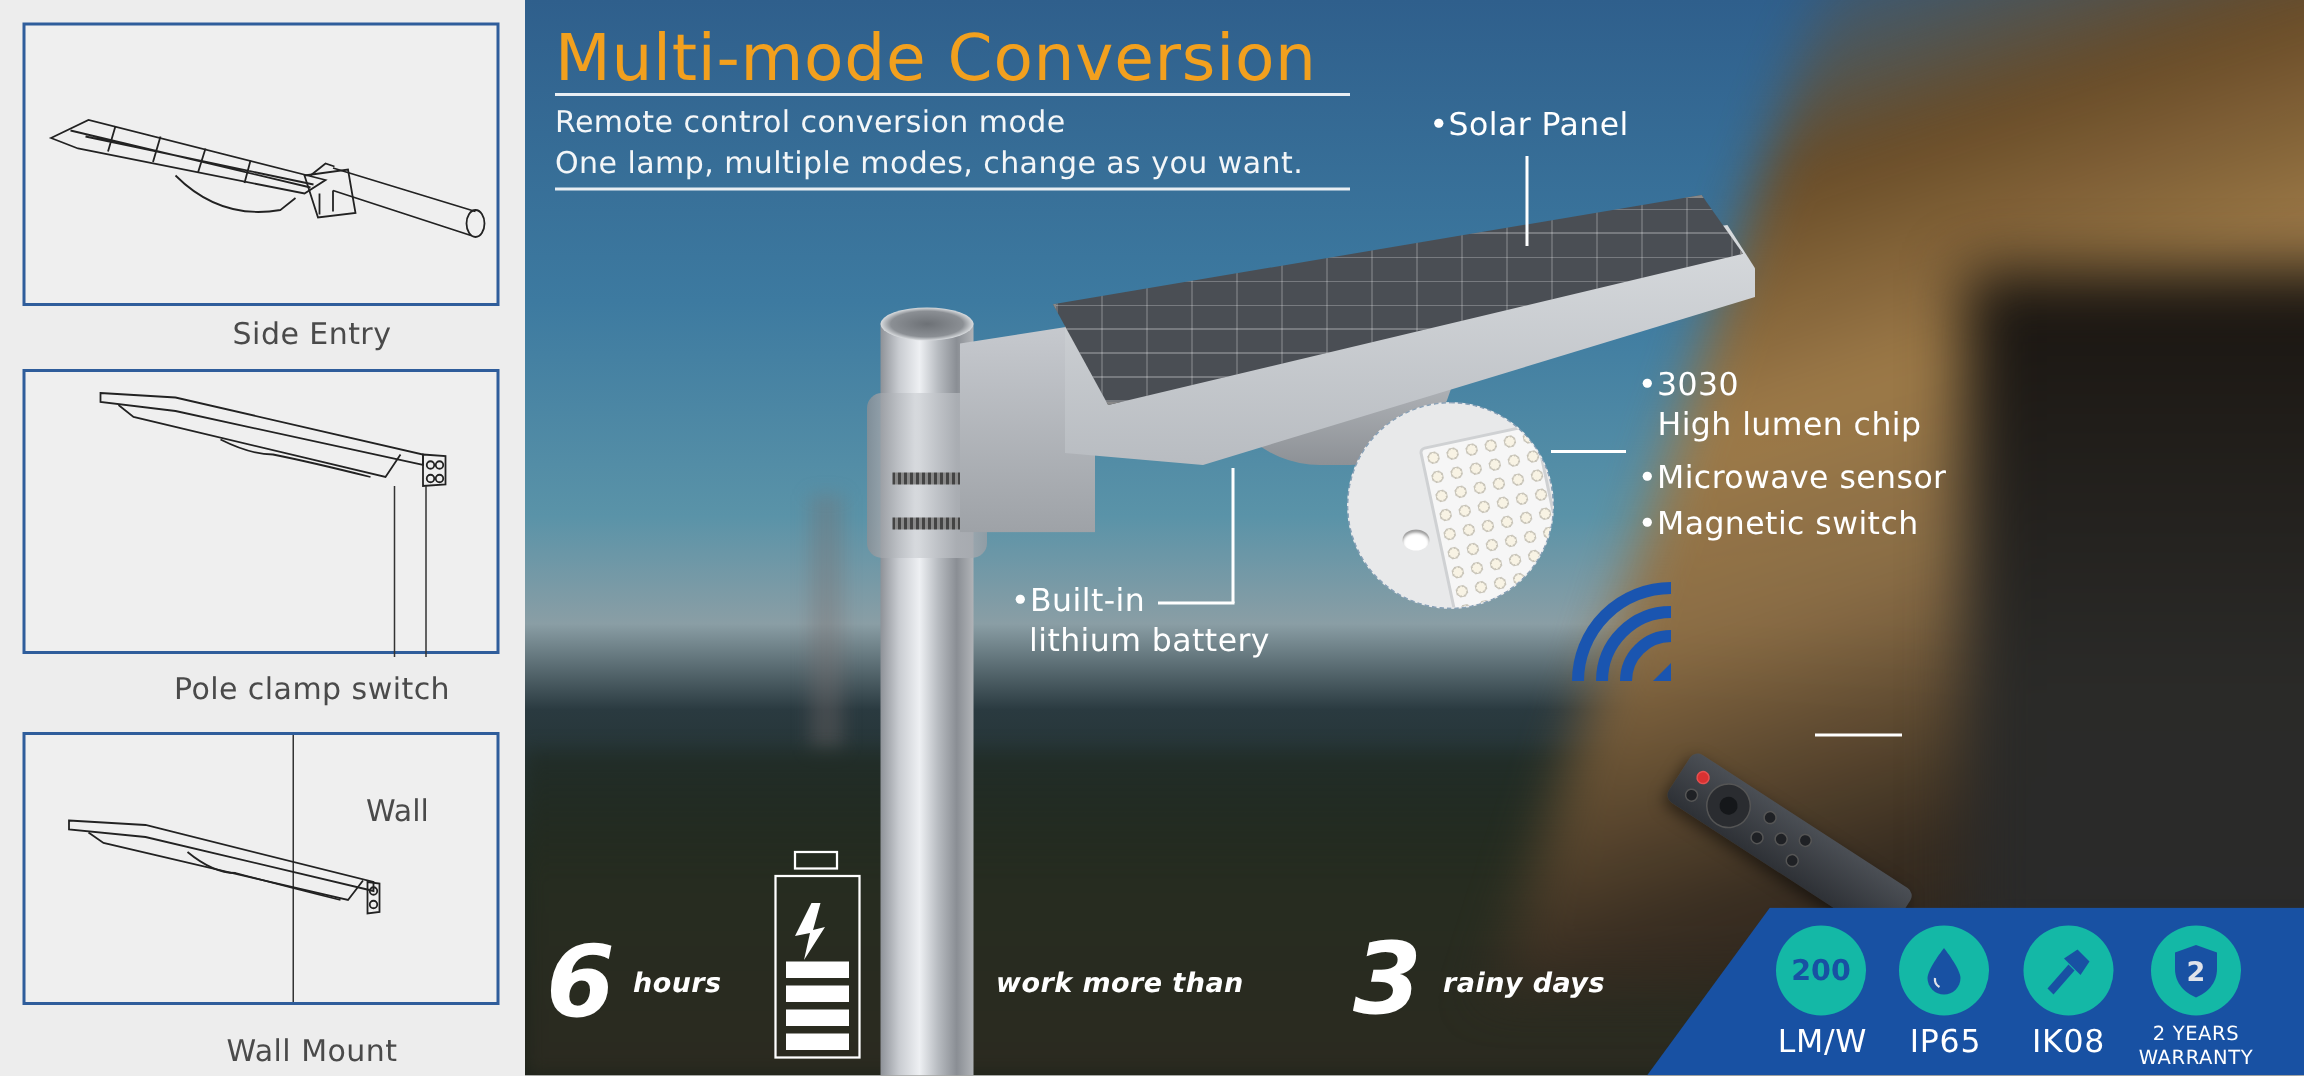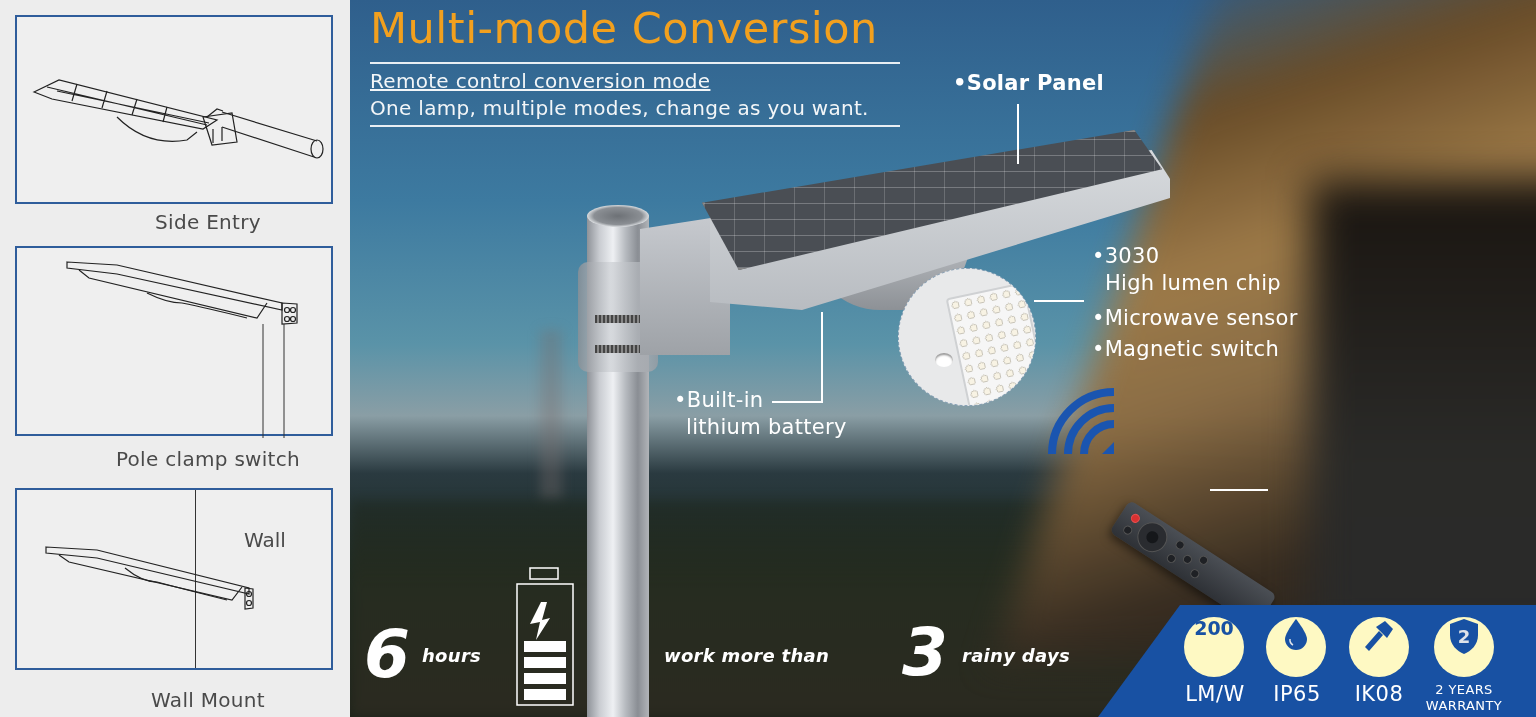--- a/index.html
+++ b/index.html
@@ -23,21 +23,21 @@
   .house { position: absolute; left: 760px; top: -40px; width: 520px; height: 700px;
     background: linear-gradient(160deg, rgba(90,60,25,0.0) 0%, #6b4a22 18%, #a27a44 38%, #8a6a40 55%, #3a2e22 78%, #1e1a16 100%);
     filter: blur(18px); transform: skewX(-18deg); opacity: 0.95; }
   .house-dark { position: absolute; left: 960px; top: 180px; width: 300px; height: 460px;
     background: linear-gradient(180deg, #1a1510 0%, #2a2a28 60%, #2a2a2a 100%); filter: blur(20px); }
   .ground { position: absolute; left: 0; top: 500px; width: 1186px; height: 217px;
     background: linear-gradient(180deg, rgba(30,40,32,0.6) 0%, #262c20 40%, #2b2a20 100%); filter: blur(6px); }
   .tower { position: absolute; left: 190px; top: 330px; width: 22px; height: 170px; background: rgba(120,110,110,0.35); filter: blur(6px); }
 
   
-  .title { position: absolute; left: 20px; top: 3px; color: #f2a01e; font-size: 43px; letter-spacing: 0.5px; font-weight: normal; }
+  .title { position: absolute; left: 20px; top: 14px; color: #f2a01e; font-size: 43px; letter-spacing: 0.5px; font-weight: normal; }
   .rule { position: absolute; left: 20px; width: 530px; height: 2px; background: #e8eef3; }
   .subtitle { position: absolute; left: 20px; color: #f3f6f8; font-size: 20px; letter-spacing: 0.3px; line-height: 27px; }
 
   
   .callout { position: absolute; color: #ffffff; font-size: 21px; letter-spacing: 0.3px; line-height: 27px; }
   .vline { position: absolute; width: 2px; background: #ffffff; }
   .hline { position: absolute; height: 2px; background: #ffffff; }
 
   
   .pole { position: absolute; left: 237px; top: 215px; width: 62px; height: 520px;
@@ -83,21 +83,21 @@
 
   
   .big-num { position: absolute; color: #fff; font-weight: bold; font-style: italic; font-size: 66px; line-height: 66px; }
   .stat-text { position: absolute; color: #fff; font-style: italic; font-weight: bold; font-size: 18px; letter-spacing: 0.3px; }
   .battery { position: absolute; left: 516px; top: 566px; }
 
   
   .badge-band { position: absolute; left: 1098px; top: 605px; width: 438px; height: 112px; background: #1851a3;
     clip-path: polygon(82px 0, 100% 0, 100% 100%, 0 100%); }
   .badge { position: absolute; top: 617px; width: 60px; text-align: center; }
-  .badge-circle { width: 60px; height: 60px; border-radius: 50%; background: #fef9c3; display: flex; align-items: flex-start; justify-content: center; }
+  .badge-circle { width: 60px; height: 60px; border-radius: 50%; background: #14b8a6; display: flex; align-items: center; justify-content: center; }
   .badge-num { color: #1851a3; font-weight: bold; font-size: 19px; }
   .badge-label { position: absolute; color: #ffffff; text-align: center; font-size: 21px; letter-spacing: 0.5px; }
   .badge-label-small { position: absolute; color: #ffffff; text-align: center; font-size: 13px; line-height: 15px; letter-spacing: 0.4px; }
 </style>
 </head>
 <body>
 
 <div class="left">
 
   <div class="mount-box" style="top:15px;height:189px;">
@@ -151,35 +151,35 @@
 </div>
 
 <div class="scene">
   <div class="tower"></div>
   <div class="ground"></div>
   <div class="house"></div>
   <div class="house-dark"></div>
 
   <div class="title">Multi-mode Conversion</div>
   <div class="rule" style="top:62px;"></div>
-  <div class="subtitle" style="top:68px;text-decoration:underline;">Remote control conversion mode</div>
+  <div class="subtitle" style="top:68px;">Remote control conversion mode</div>
   <div class="subtitle" style="top:95px;">One lamp, multiple modes, change as you want.</div>
   <div class="rule" style="top:125px;"></div>
 
   <div class="pole"></div>
   <div class="pole-top"></div>
   <div class="clamp"></div>
   <div class="bolt" style="left:245px;top:315px;width:90px;"></div>
   <div class="bolt" style="left:245px;top:345px;width:90px;"></div>
   <div class="bracket"></div>
   <div class="reflector"></div>
   <div class="lamp-body"></div>
   <div class="panel"></div>
 
-  <div class="callout" style="left:603px;top:70px;font-weight:bold;">•Solar Panel</div>
+  <div class="callout" style="left:603px;top:70px;">•Solar Panel</div>
   <div class="vline" style="left:667px;top:104px;height:60px;"></div>
 
   <div class="vline" style="left:471px;top:312px;height:90px;"></div>
   <div class="hline" style="left:422px;top:401px;width:51px;"></div>
   <div class="callout" style="left:324px;top:387px;">•Built-in</div>
   <div class="callout" style="left:336px;top:414px;">lithium battery</div>
 
   <div class="led-circle">
     <div class="led-board"></div>
     <div class="led-hole"></div>

